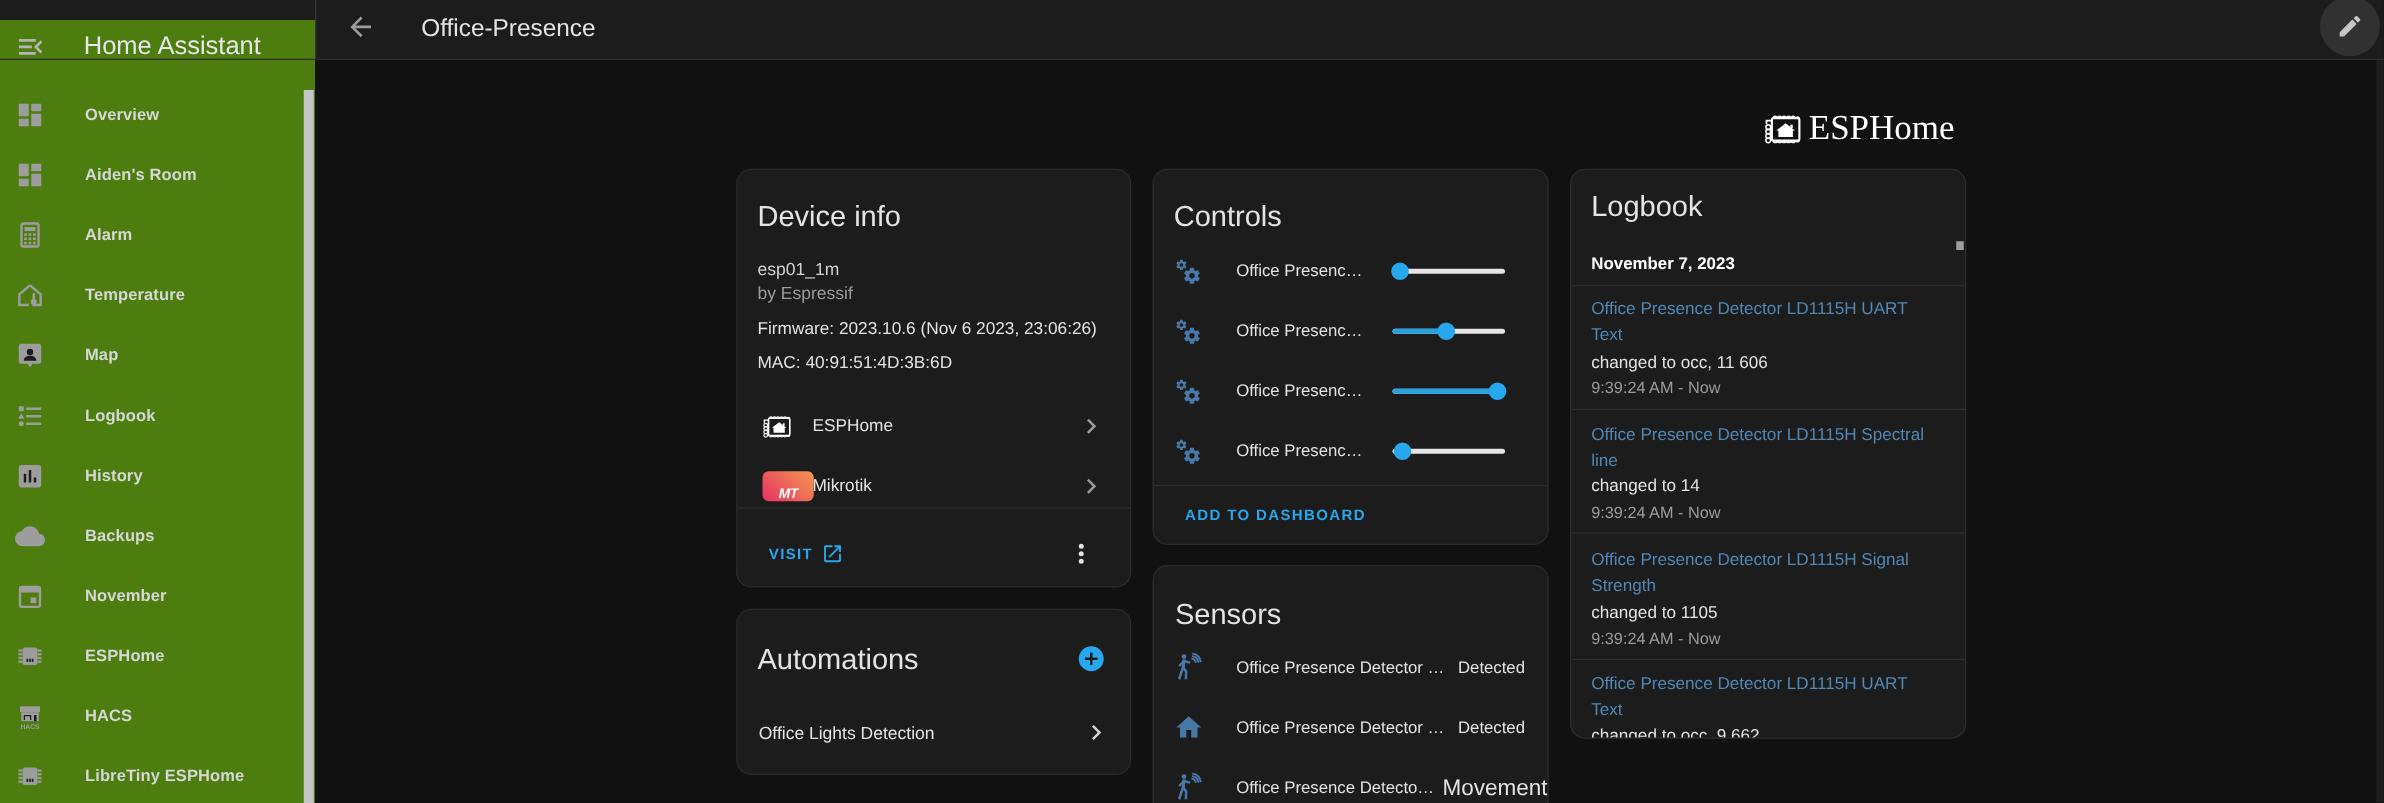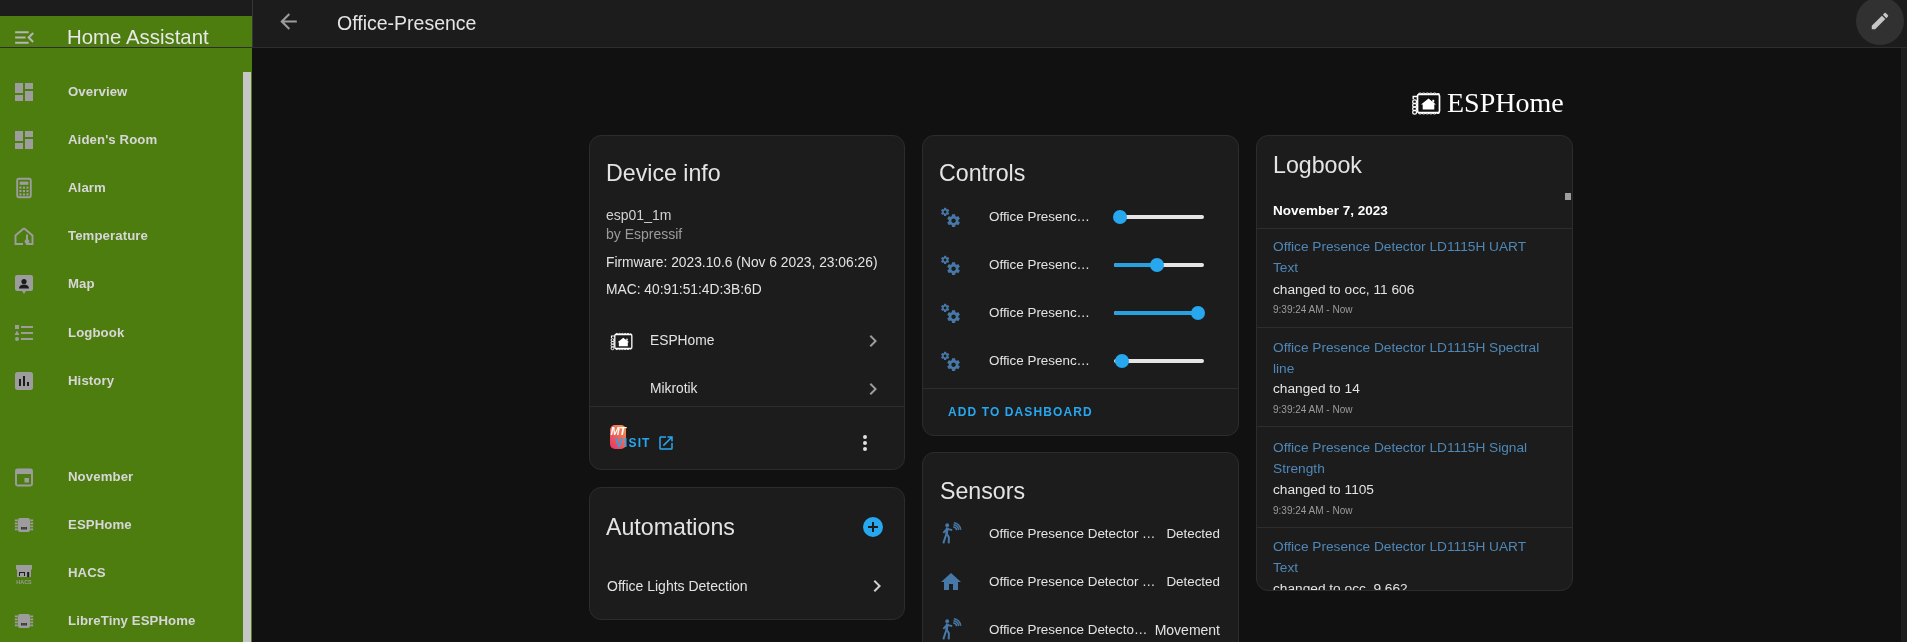--- a/index.html
+++ b/index.html
@@ -20,21 +20,21 @@
 .sec { font-size:14px; color:#9b9b9b; line-height:20px; }
 .chev { position:absolute; width:24px; height:24px; }
 .lbtn { position:absolute; font-size:12px; font-weight:700; letter-spacing:1.1px; color:#27a7f0; }
 .divline { position:absolute; left:0; width:100%; height:1px; background:#2d2d2d; }
 .rowname { position:absolute; font-size:13.4px; color:#e3e3e3; line-height:20px; white-space:nowrap; }
 .track { position:absolute; height:4px; border-radius:2px; background:#e6e4e7; }
 .trackA { position:absolute; height:4px; border-radius:2px; background:#27a2e1; }
 .knob { position:absolute; width:14px; height:14px; border-radius:50%; background:#27a7ee; }
 .lbname { font-size:13.7px; color:#4f87b7; line-height:20.8px; }
 .lbchg { font-size:13.7px; color:#e3e3e3; line-height:20.8px;text-align:right; }
-.lbtime { font-size:10px; color:#9b9b9b; line-height:16px; }
+.lbtime { font-size:13px; color:#9b9b9b; line-height:16px; }
 svg { display:block; }
 </style>
 </head>
 <body>
 <svg width="0" height="0" style="position:absolute">
 <defs>
 <g id="cogs" fill="#4878a8" fill-rule="evenodd">
 <path d="M15.9,18.45C17.25,18.45 18.35,17.35 18.35,16C18.35,14.65 17.25,13.55 15.9,13.55C14.54,13.55 13.45,14.65 13.45,16C13.45,17.35 14.54,18.45 15.9,18.45M21.1,16.68L22.58,17.84C22.71,17.95 22.75,18.13 22.66,18.29L21.26,20.71C21.17,20.86 21,20.92 20.83,20.86L19.09,20.16C18.73,20.44 18.33,20.67 17.91,20.85L17.64,22.7C17.62,22.87 17.47,23 17.3,23H14.5C14.32,23 14.18,22.87 14.15,22.7L13.89,20.85C13.46,20.67 13.07,20.44 12.71,20.16L10.96,20.86C10.81,20.92 10.62,20.86 10.54,20.71L9.14,18.29C9.05,18.13 9.09,17.95 9.22,17.84L10.7,16.68L10.65,16L10.7,15.31L9.22,14.16C9.09,14.05 9.05,13.86 9.14,13.71L10.54,11.29C10.62,11.13 10.81,11.07 10.96,11.13L12.71,11.84C13.07,11.56 13.46,11.32 13.89,11.15L14.15,9.29C14.18,9.13 14.32,9 14.5,9H17.3C17.47,9 17.62,9.13 17.64,9.29L17.91,11.15C18.33,11.32 18.73,11.56 19.09,11.84L20.83,11.13C21,11.07 21.17,11.13 21.26,11.29L22.66,13.71C22.75,13.86 22.71,14.05 22.58,14.16L21.1,15.31L21.15,16L21.1,16.68M6.69,8.07C7.56,8.07 8.26,7.37 8.26,6.5C8.26,5.63 7.56,4.92 6.69,4.92A1.58,1.58 0 0,0 5.11,6.5C5.11,7.37 5.82,8.07 6.69,8.07M10.03,6.94L11,7.68C11.07,7.75 11.09,7.87 11.03,7.97L10.13,9.53C10.08,9.63 9.96,9.67 9.86,9.63L8.74,9.18L8,9.62L7.81,10.81C7.79,10.92 7.7,11 7.59,11H5.79C5.67,11 5.58,10.92 5.56,10.81L5.4,9.62L4.64,9.18L3.5,9.63C3.41,9.67 3.3,9.63 3.24,9.53L2.34,7.97C2.28,7.87 2.31,7.75 2.39,7.68L3.34,6.94L3.31,6.5L3.34,6.06L2.39,5.32C2.31,5.25 2.28,5.13 2.34,5.03L3.24,3.47C3.3,3.37 3.41,3.33 3.5,3.37L4.63,3.82L5.4,3.38L5.56,2.19C5.58,2.08 5.67,2 5.79,2H7.59C7.7,2 7.79,2.08 7.81,2.19L8,3.38L8.74,3.82L9.86,3.37C9.96,3.33 10.08,3.37 10.13,3.47L11.03,5.03C11.09,5.13 11.07,5.25 11,5.32L10.03,6.06L10.06,6.5L10.03,6.94Z"></path>
 </g>
 <g id="motion">
@@ -143,20 +143,26 @@
     </div>
   <div class="sitem" style="top:341px">
       <svg class="sicon" viewBox="0 0 24 24">
         <rect x="3" y="3" width="18" height="18" rx="2.5" fill="#9d9d9d"></rect>
         <rect x="7" y="10" width="2" height="7" fill="#1c1c1c"></rect>
         <rect x="11" y="7" width="2" height="10" fill="#1c1c1c"></rect>
         <rect x="15" y="13" width="2" height="4" fill="#1c1c1c"></rect>
       </svg>
       <div class="stext">History</div>
     </div>
+  <div class="sitem" style="top:389px">
+      <svg class="sicon" viewBox="0 0 24 24" fill="#9d9d9d">
+        <path d="M19.35,10.03C18.67,6.59 15.64,4 12,4C9.11,4 6.6,5.64 5.35,8.03C2.34,8.36 0,10.9 0,14A6,6 0 0,0 6,20H19A5,5 0 0,0 24,15C24,12.36 21.95,10.22 19.35,10.03Z"></path>
+      </svg>
+      <div class="stext">Backups</div>
+    </div>
   <div class="sitem" style="top:437px">
       <svg class="sicon" viewBox="0 0 24 24">
         <rect x="4" y="4.5" width="16" height="16" rx="1.5" fill="none" stroke="#9d9d9d" stroke-width="1.9"></rect>
         <rect x="4" y="4.5" width="16" height="4.5" fill="#9d9d9d"></rect>
         <rect x="12.5" y="13" width="4.5" height="4.5" fill="#9d9d9d"></rect>
       </svg>
       <div class="stext">November</div>
     </div>
   <div class="sitem" style="top:485px">
       <svg class="sicon" viewBox="0 0 24 24">
@@ -227,21 +233,21 @@
   <div class="abs body1" style="left:16px;top:144px;">MAC: 40:91:51:4D:3B:6D</div>
 
   <svg class="abs" style="left:19px;top:194.5px;" width="24" height="21" viewBox="0 0 31 27">
       <use href="#chiplogo"></use>
     </svg>
   <div class="abs body1" style="left:60px;top:195px;">ESPHome</div>
   <svg class="chev" style="left:271px;top:193px;" viewBox="0 0 24 24" fill="#9b9b9b">
       <path d="M8.59,16.58L13.17,12L8.59,7.41L10,6L16,12L10,18L8.59,16.58Z"></path>
     </svg>
 
-  <div class="abs" style="left:20px;top:241px;width:16px;height:24px;border-radius:5px;background:linear-gradient(45deg,#e73165 0%,#f2984f 100%);display:flex;align-items:flex-start;justify-content:center;margin-top:48px;">
+  <div class="abs" style="left:20px;top:241px;width:41px;height:24px;border-radius:5px;background:linear-gradient(45deg,#e73165 0%,#f2984f 100%);display:flex;align-items:flex-end;justify-content:center;">
       <span style="font-style:italic;font-weight:700;font-size:11px;color:#fff;letter-spacing:-0.5px;">MT</span>
     </div>
   <div class="abs body1" style="left:60px;top:243px;">Mikrotik</div>
   <svg class="chev" style="left:271px;top:241px;" viewBox="0 0 24 24" fill="#9b9b9b">
       <path d="M8.59,16.58L13.17,12L8.59,7.41L10,6L16,12L10,18L8.59,16.58Z"></path>
     </svg>
 
   <div class="divline" style="top:270px;"></div>
   <div class="lbtn" style="left:25px;top:300px;">VISIT</div>
   <svg class="abs" style="left:67px;top:298px;" width="18" height="18" viewBox="0 0 24 24" fill="#27a7f0">
@@ -309,21 +315,21 @@
   <div class="abs body1" style="right:18px;top:71px;font-size:13.4px;">Detected</div>
   <svg class="abs" style="left:16px;top:117px;" width="24" height="24" viewBox="0 0 24 24">
       <use href="#homei"></use>
     </svg>
   <div class="rowname" style="left:66px;top:119px;">Office Presence Detector …</div>
   <div class="abs body1" style="right:18px;top:119px;font-size:13.4px;">Detected</div>
   <svg class="abs" style="left:16px;top:165px;" width="24" height="24" viewBox="0 0 24 24">
       <use href="#motion"></use>
     </svg>
   <div class="rowname" style="left:66px;top:167px;">Office Presence Detecto…</div>
-  <div class="abs body1" style="right:18px;top:167px;font-size:14px;">Movement</div>
+  <div class="abs body1" style="right:0;top:167px;font-size:18px;">Movement</div>
 </div>
 
 <div class="card" style="left:1256px;top:135px;width:317px;height:456px;">
   <div class="ctitle" style="left:16px;top:15px;">Logbook</div>
   <div class="abs" style="left:308px;top:57px;width:6px;height:7px;background:#9e9e9e;"></div>
   <div class="abs" style="left:16px;top:66px;font-size:13.5px;font-weight:700;color:#ffffff;line-height:18px;">November 7, 2023</div>
   <div class="divline" style="top:92px;"></div>
   <div class="abs lbname" style="left:16px;top:101px;">Office Presence Detector LD1115H UART<br>Text</div>
   <div class="abs lbchg" style="left:16px;top:144px;">changed to occ, 11 606</div>
   <div class="abs lbtime" style="left:16px;top:166px;">9:39:24 AM - Now</div>

